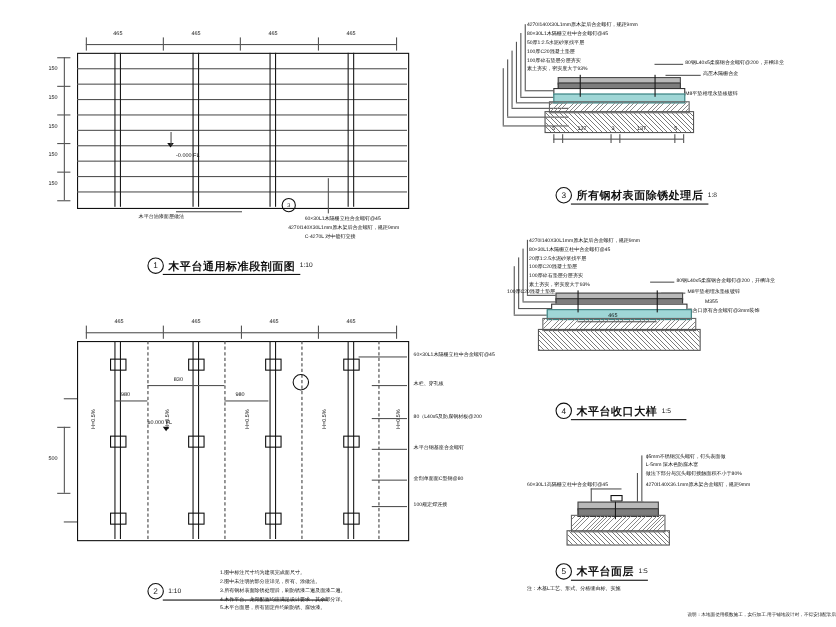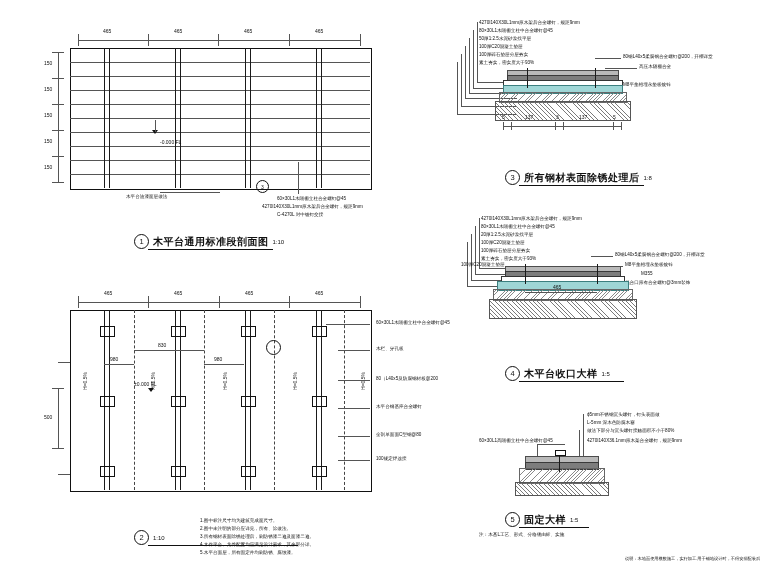--- a/index.html
+++ b/index.html
@@ -324,21 +324,21 @@
 
     <div class="band-grey" style="left:70px;top:56px;width:72px;height:6px;"></div>
     <div class="band-dark" style="left:70px;top:62px;width:72px;height:6px;"></div>
     <div class="hatch-conc" style="left:64px;top:68px;width:84px;height:14px;"></div>
     <div class="hatch-soil" style="left:60px;top:82px;width:92px;height:12px;"></div>
     <div class="vl" style="left:104px;top:50px;height:22px;"></div>
     <div class="abs" style="left:100px;top:50px;width:9px;height:4px;border:1px solid #111;background:#fff;"></div>
 
     <div class="title-row" style="left:50px;top:112px;">
       <div class="circ">5</div>
-      <div class="t-cn">固定大样</div>
+      <div class="t-cn">木平台面层</div>
       <div class="t-sc">1:5</div>
     </div>
     <div class="underline" style="left:64px;top:127px;width:70px;"></div>
     <div class="note-cn" style="left:24px;top:132px;">注：木基L工艺、形式、分格缝由标、实施</div>
   </div>
 
   <div class="abs" style="left:200px;top:518px;width:250px;">
     <div class="note-cn" style="left:0;top:0;">1.图中标注尺寸均为建筑完成面尺寸。</div>
     <div class="note-cn" style="left:0;top:8px;">2.图中未注明的部分应详见，所有、涂做法。</div>
     <div class="note-cn" style="left:0;top:16px;">3.所有钢材表面除锈处理后，刷防锈漆二遍及面漆二遍。</div>

